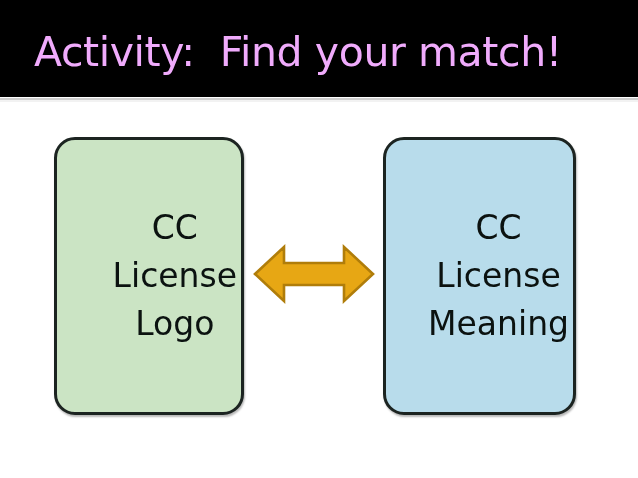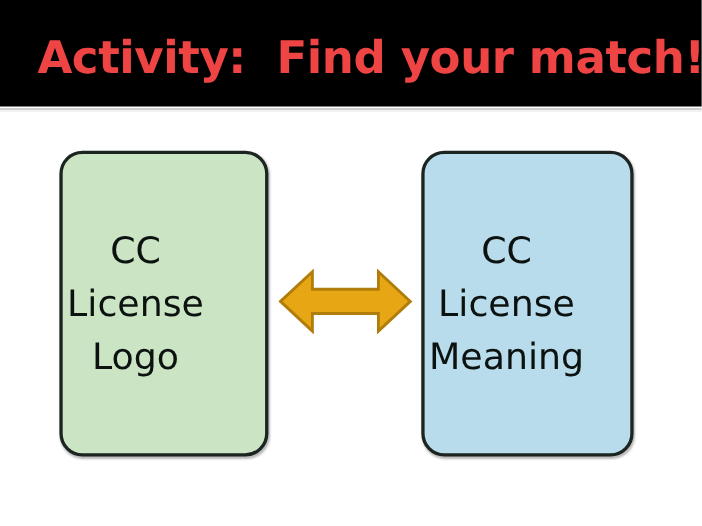--- a/index.html
+++ b/index.html
@@ -33,23 +33,23 @@
     background: #000000;
   }
 
   #slide-title {
     position: absolute;
     left: 34px;
     top: 24px;
     width: 580px;
     height: 56px;
     line-height: 56px;
-    color: #ef4444;
+    color: #f0abfc;
     font-family: "DejaVu Sans", sans-serif;
-    font-weight: bold;
+    font-weight: normal;
     font-size: 41px;
     letter-spacing: -0.4px;
     white-space: pre;
     text-align: left;
   }
 
   #header-divider {
     position: absolute;
     left: 0;
     top: 97px;
@@ -71,21 +71,21 @@
     background: #ffffff;
   }
 
   .match-box {
     position: absolute;
     box-sizing: border-box;
     border: 3px solid #1c2421;
     border-radius: 21px;
     display: flex;
     align-items: center;
-    justify-content: flex-start;
+    justify-content: flex-end;
     box-shadow: 1px 2px 2px rgba(0,0,0,0.28);
   }
 
   #box-logo {
     left: 54px;
     top: 35px;
     width: 190px;
     height: 278px;
     background: #cbe4c4;
   }

